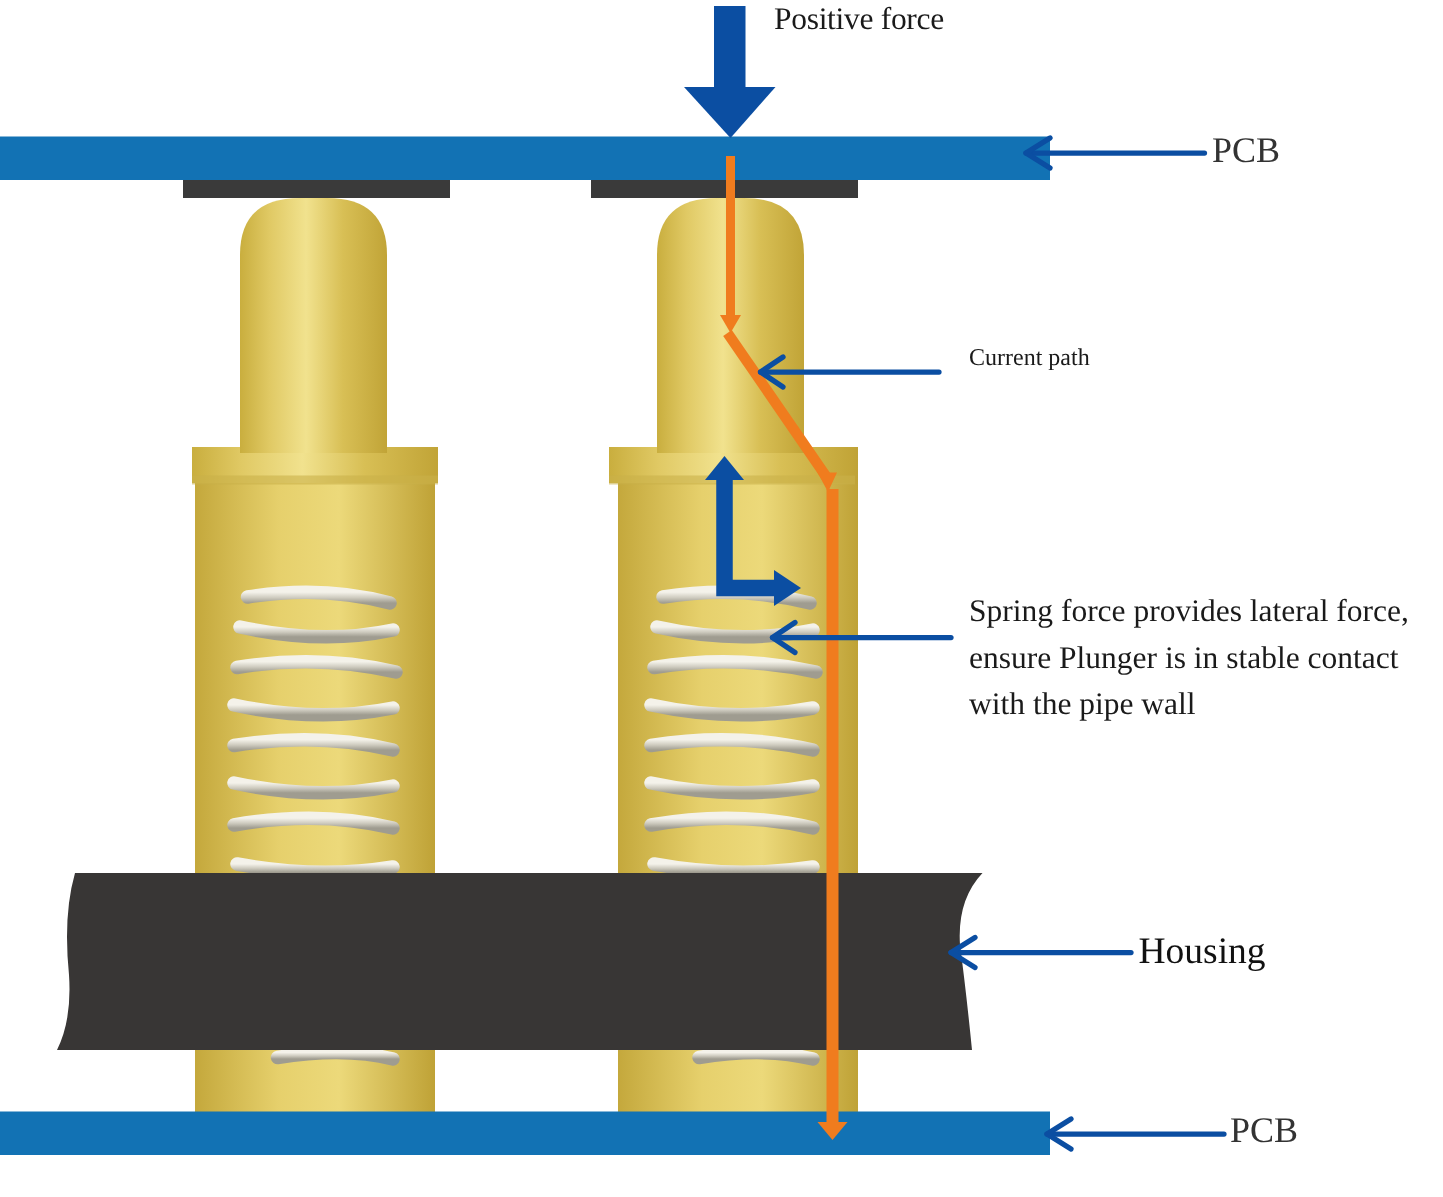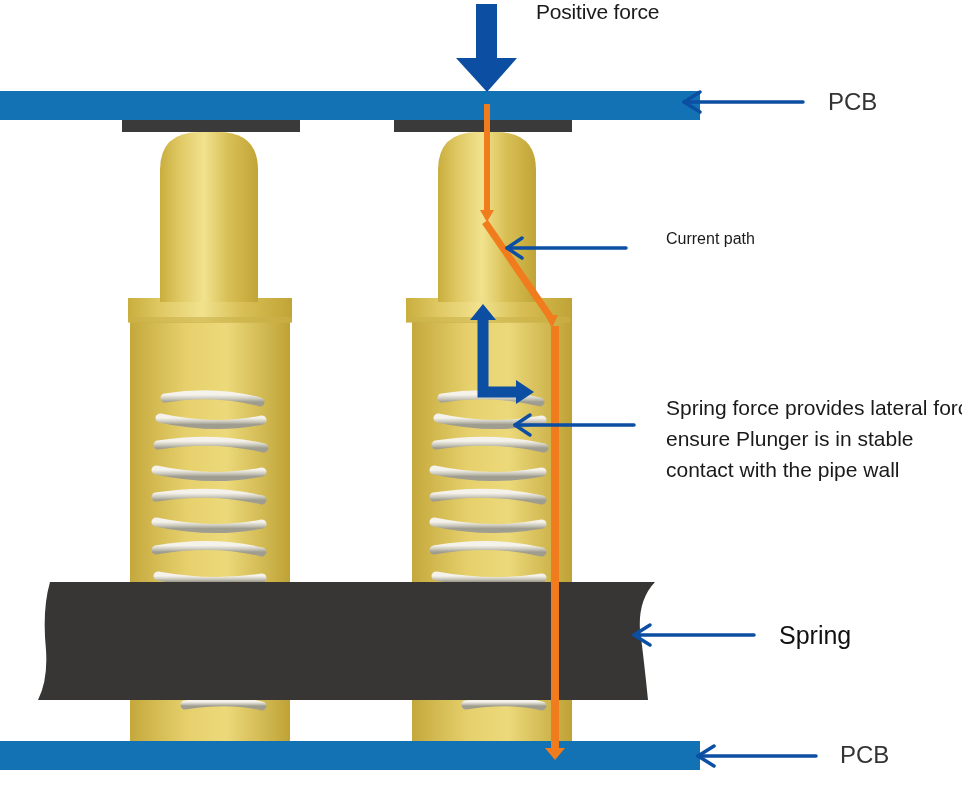--- a/index.html
+++ b/index.html
@@ -1,18 +1,18 @@
 <!DOCTYPE html>
 <html><head>
 <meta charset="utf-8">
 <style>
   html, body { margin: 0; padding: 0; background: #ffffff; }
   body { width: 962px; height: 798px; overflow: hidden; position: relative; font-family: "Liberation Sans", "DejaVu Sans", sans-serif; }
   #stage { position: absolute; left: 0; top: 0; width: 962px; height: 798px; }
-  .label { position: absolute; color: #1a1a1a; font-family: Liberation Sans, sans-serif; white-space: nowrap; margin-left: 20px; }
+  .label { position: absolute; color: #1a1a1a; font-family: Liberation Serif, serif; white-space: nowrap; }
   .lbl-positive { left: 516px; top: 0px; font-size: 21px; font-weight: 300; letter-spacing: -0.2px; }
   .lbl-pcb-top { left: 808px; top: 88px; font-size: 24px; color: #333; }
   .lbl-current { left: 646px; top: 230px; font-size: 16px; }
   .lbl-spring { left: 646px; top: 392px; font-size: 21px; line-height: 31px; white-space: normal; width: 320px; }
   .lbl-housing { left: 759px; top: 621px; font-size: 25px; color: #111; }
   .lbl-pcb-bot { left: 820px; top: 741px; font-size: 24px; color: #333; }
 </style>
 </head>
 <body>
 
@@ -126,14 +126,14 @@
     <line x1="698" y1="756" x2="816" y2="756"></line>
     <polyline points="714,746 698,756 714,766"></polyline>
   </g>
 </svg>
 </div>
 
 <div class="label lbl-positive">Positive force</div>
 <div class="label lbl-pcb-top">PCB</div>
 <div class="label lbl-current">Current path</div>
 <div class="label lbl-spring">Spring force provides lateral force, ensure Plunger is in stable contact with the pipe wall</div>
-<div class="label lbl-housing">Spring</div>
+<div class="label lbl-housing">Housing</div>
 <div class="label lbl-pcb-bot">PCB</div>
 
 </body></html>

